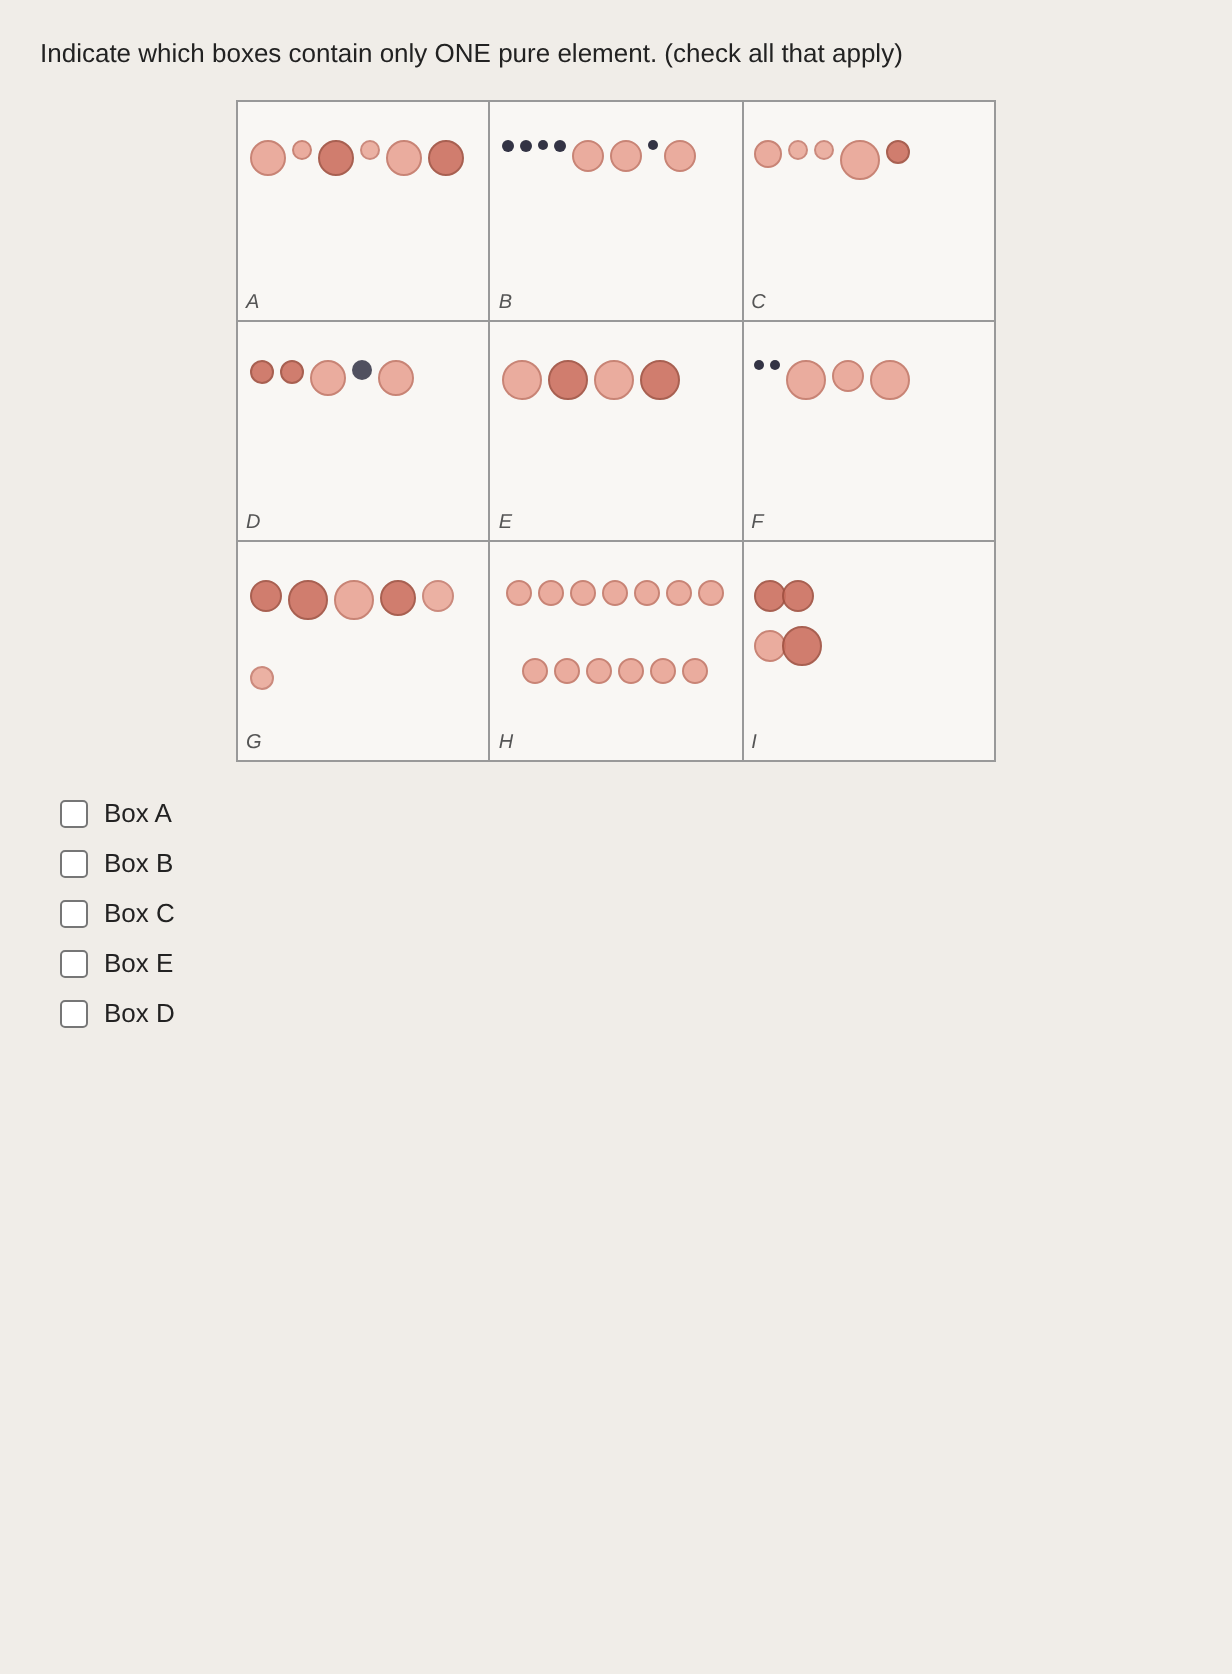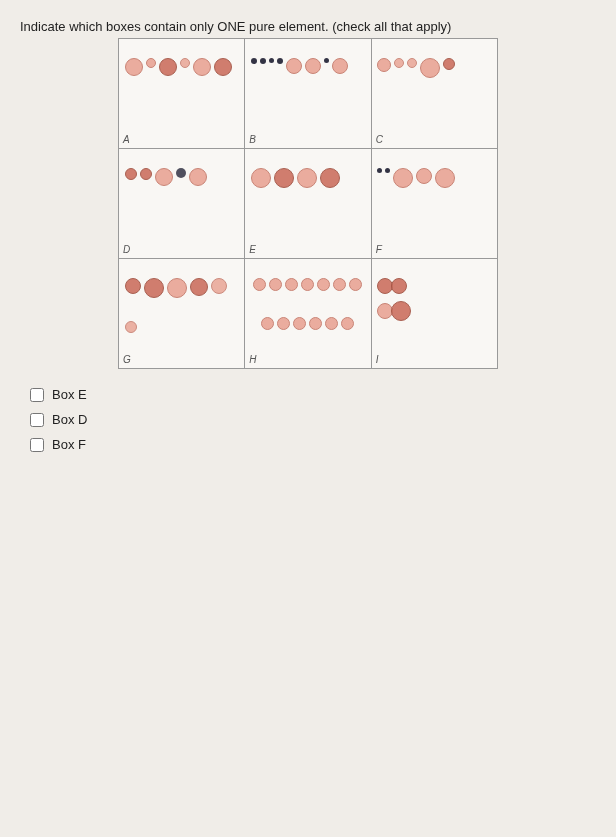--- a/index.html
+++ b/index.html
@@ -7,21 +7,21 @@
       background: #f0ede8;
       font-family: Arial, sans-serif;
       font-size: 13px;
       color: #222;
       padding: 18px 20px;
       width: 616px;
       min-height: 837px;
     }
     .question-text {
       font-size: 13px;
-      margin-bottom: 2px;
+      margin-bottom: 14px;
       line-height: 1.4;
     }
     .diagram-container {
       margin: 0 auto 18px auto;
       width: 380px;
     }
     .grid-table {
       border: 1.5px solid #888;
       border-collapse: collapse;
       width: 100%;
@@ -218,24 +218,32 @@
           </div>
           <span class="box-label">I</span>
         </td>
       </tr>
     </tbody>
   </table>
 </div>
 
 <ul class="options-list">
   <li>
+    <input type="checkbox" id="cbA" style="">
+    <label for="cbA">Box A</label>
+  </li>
+  <li>
+    <input type="checkbox" id="cbB" style="">
+    <label for="cbB">Box B</label>
+  </li>
+  <li>
+    <input type="checkbox" id="cbC" style="">
+    <label for="cbC">Box C</label>
+  </li>
+  <li>
     <input type="checkbox" id="cbE" style="">
     <label for="cbE">Box E</label>
   </li>
   <li>
     <input type="checkbox" id="cbD" style="">
     <label for="cbD">Box D</label>
   </li>
-  <li>
-    <input type="checkbox" id="cbF" style="">
-    <label for="cbF">Box F</label>
-  </li>
 </ul>
 
 </body></html>

